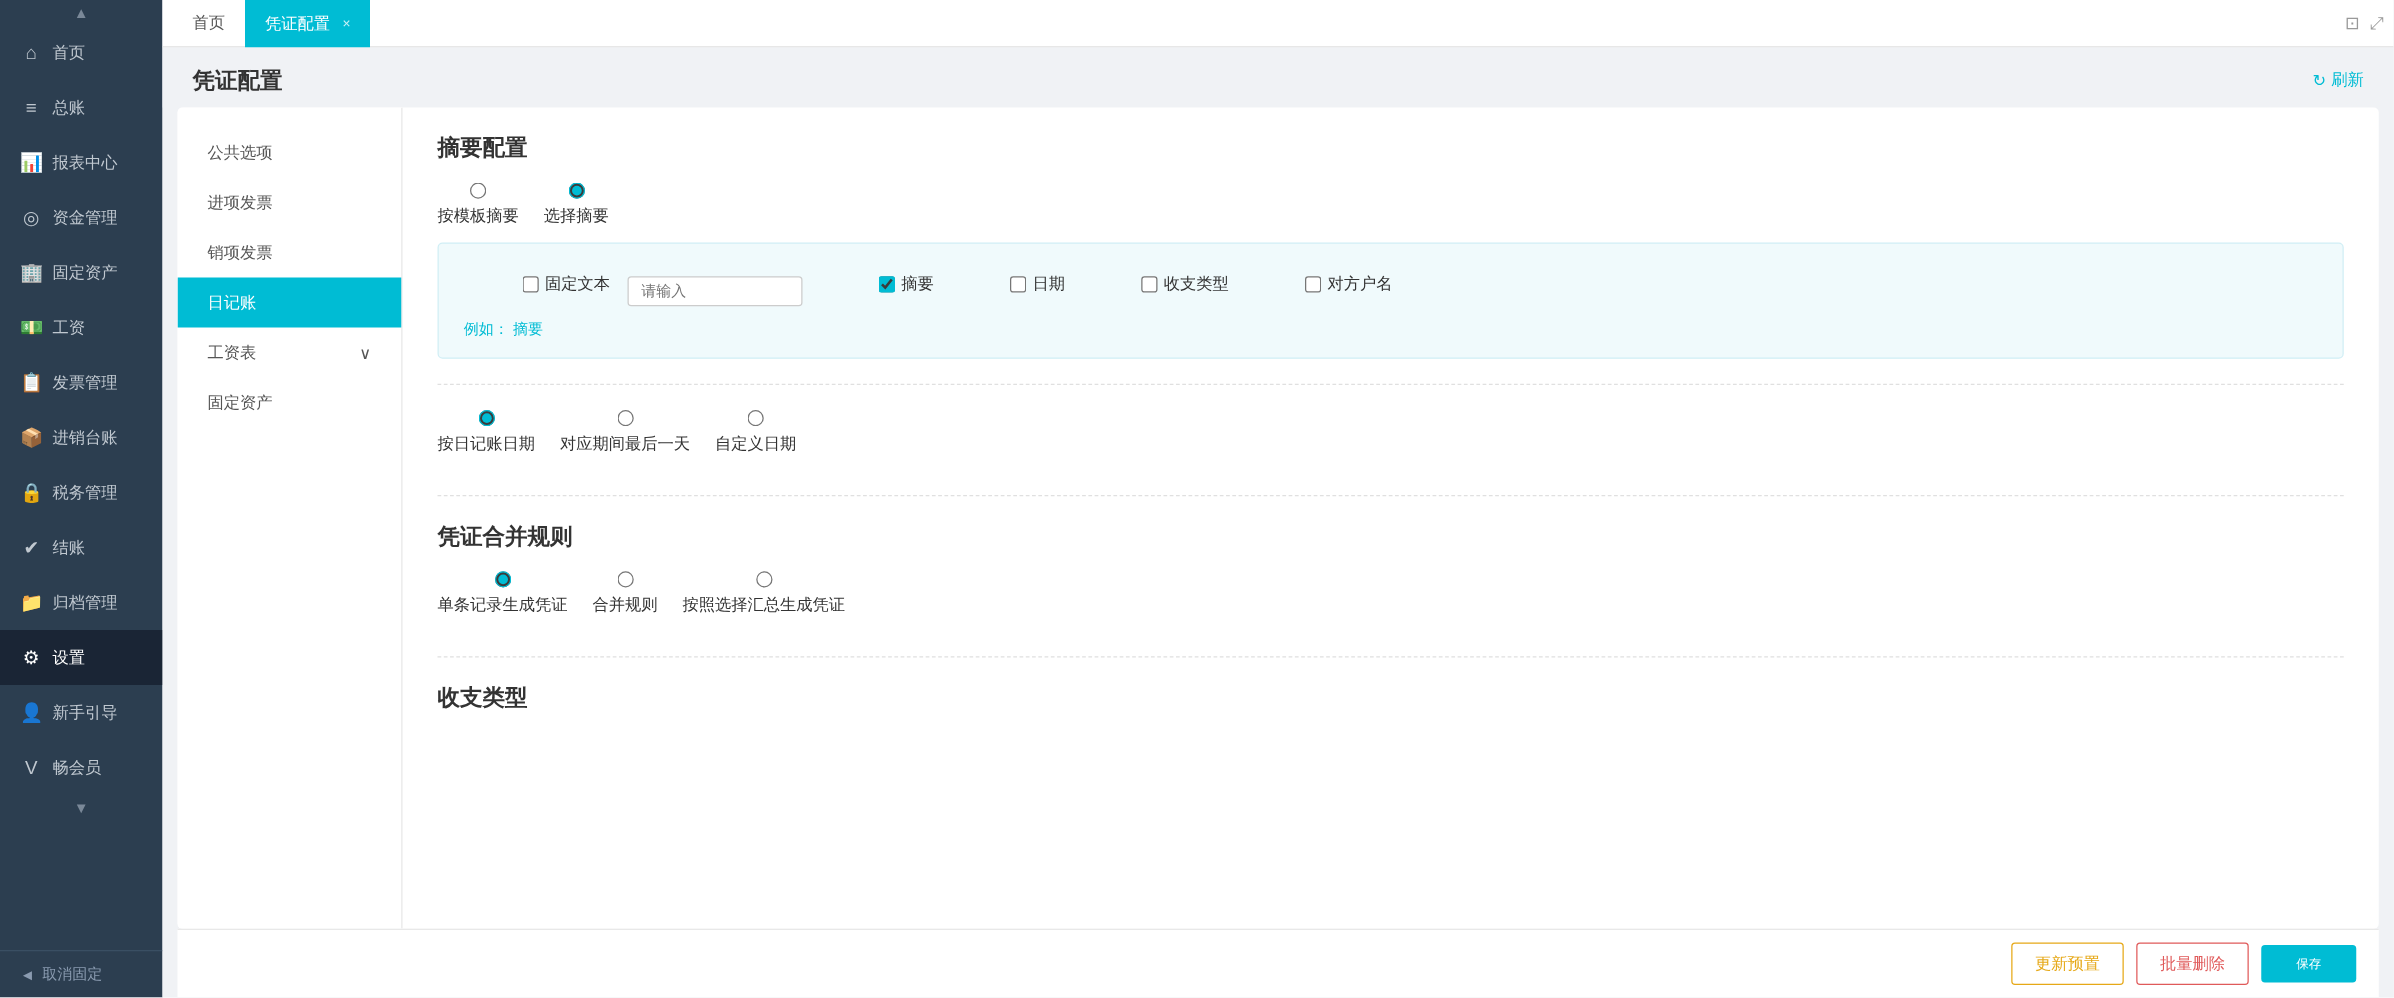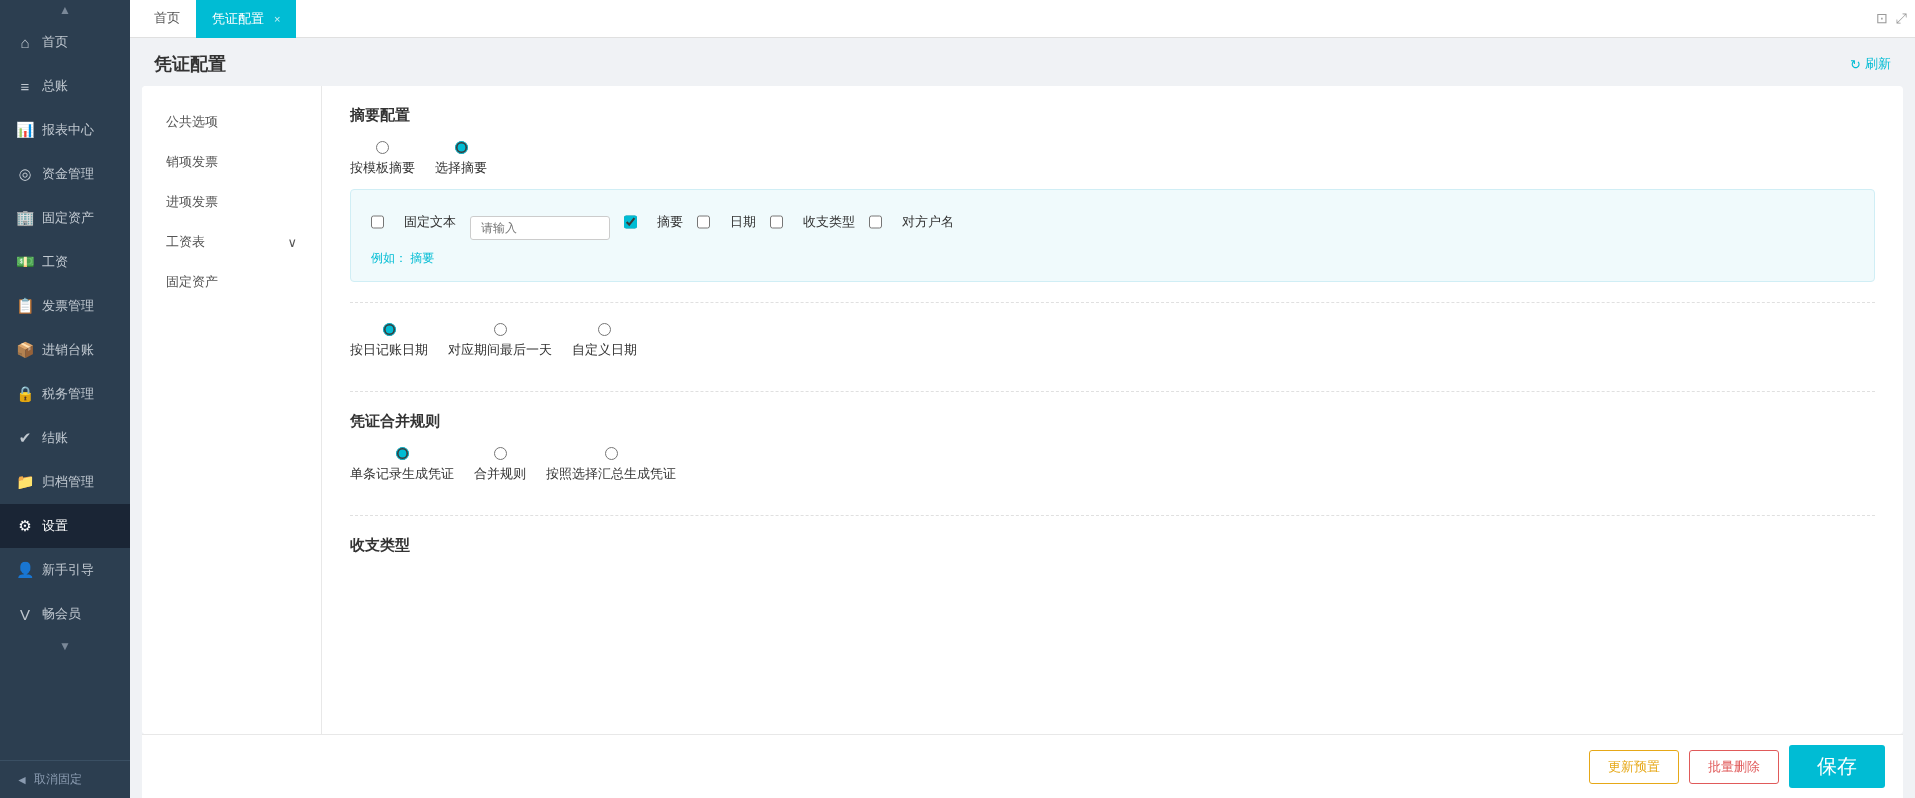--- a/index.html
+++ b/index.html
@@ -152,21 +152,21 @@
     }
 
     
     .section {
       margin-bottom: 20px;
       padding-bottom: 20px;
       border-bottom: 1px dashed #e0e0e0;
     }
     .section:last-child { border-bottom: none; }
     .section-title {
-      font-size: 15px;
+      font-size: 18px;
       font-weight: 600;
       color: #333;
       margin-bottom: 16px;
     }
 
     
     .radio-group {
       display: flex;
       align-items: center;
       gap: 20px;
@@ -208,24 +208,26 @@
       color: #aaa;
       margin-top: 12px;
     }
     .summary-example {
       color: #00bcd4;
       font-size: 12px;
       margin-top: 10px;
     }
     .checkbox-label {
       display: flex;
-      gap: 20px;
+      align-items: center;
+      gap: 5px;
       font-size: 13px;
       color: #333;
       cursor: pointer;
+      margin-left: 47px;
     }
 
     
     .bottom-bar {
       display: flex;
       align-items: center;
       justify-content: flex-end;
       gap: 10px;
       padding: 10px 18px;
       background: #fff;
@@ -235,21 +237,21 @@
     }
     .btn {
       padding: 7px 18px;
       border-radius: 3px;
       font-size: 13px;
       cursor: pointer;
       border: 1px solid transparent;
     }
     .btn-update { background: #fff; color: #e6a817; border-color: #e6a817; }
     .btn-delete { background: #fff; color: #e05a5a; border-color: #e05a5a; }
-    .btn-save { background: #00bcd4; color: #fff; border: none; padding: 8px 28px; font-size: 20px; }
+    .btn-save { background: #00bcd4; color: #fff; border: none; padding: 8px 28px; font-size: 10px; }
 
     
     .right-content::-webkit-scrollbar { width: 6px; }
     .right-content::-webkit-scrollbar-track { background: #f0f0f0; }
     .right-content::-webkit-scrollbar-thumb { background: #ccc; border-radius: 3px; }
 
     
     .scroll-arrow {
       text-align: center;
       color: #7a8898;
@@ -355,24 +357,27 @@
     </div>
   </div>
 
   <div class="content-layout">
 
     <div class="left-menu">
       <div class="left-menu-item">
         <span>公共选项</span>
       </div>
       <div class="left-menu-item">
+        <span>进项发票</span>
+      </div>
+      <div class="left-menu-item">
         <span>销项发票</span>
       </div>
-      <div class="left-menu-item">
-        <span>进项发票</span>
+      <div class="left-menu-item active">
+        <span>日记账</span>
       </div>
       <div class="left-menu-item">
         <span>工资表</span>
         <span>∨</span>
       </div>
       <div class="left-menu-item">
         <span>固定资产</span>
       </div>
     </div>
 

